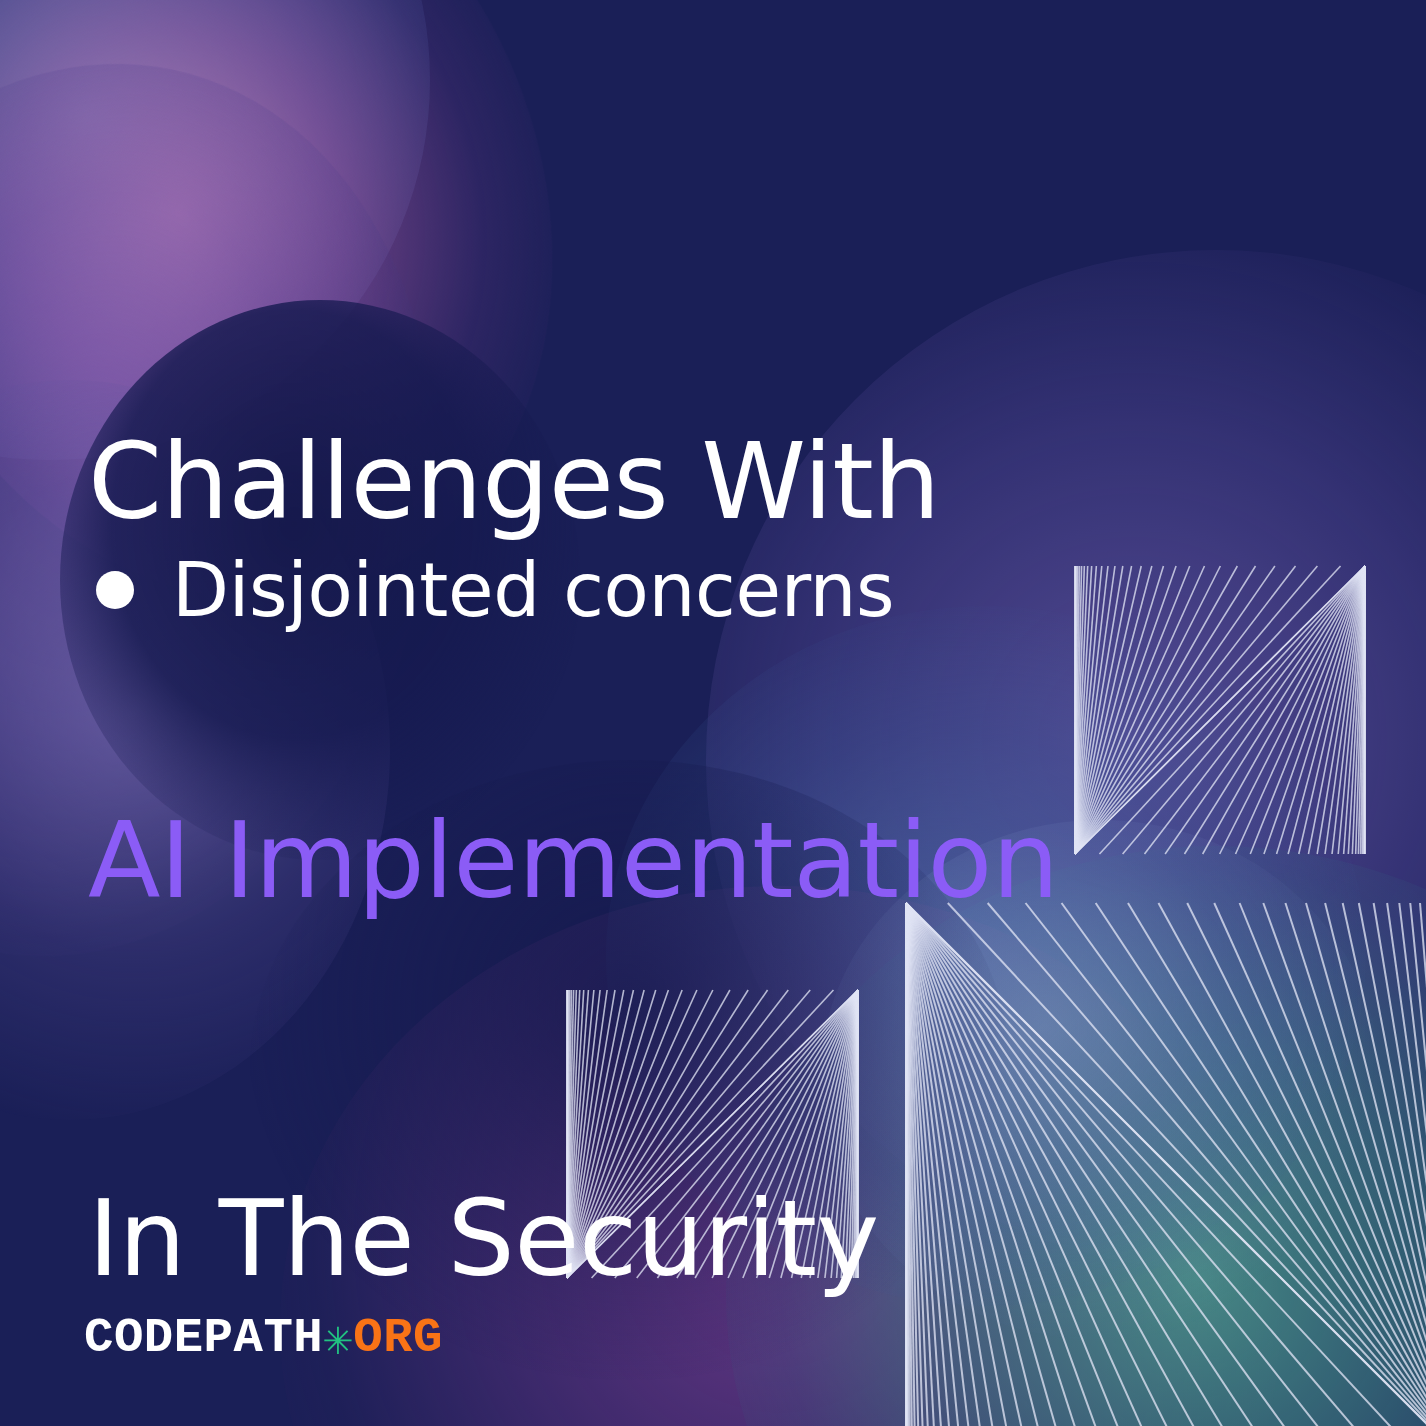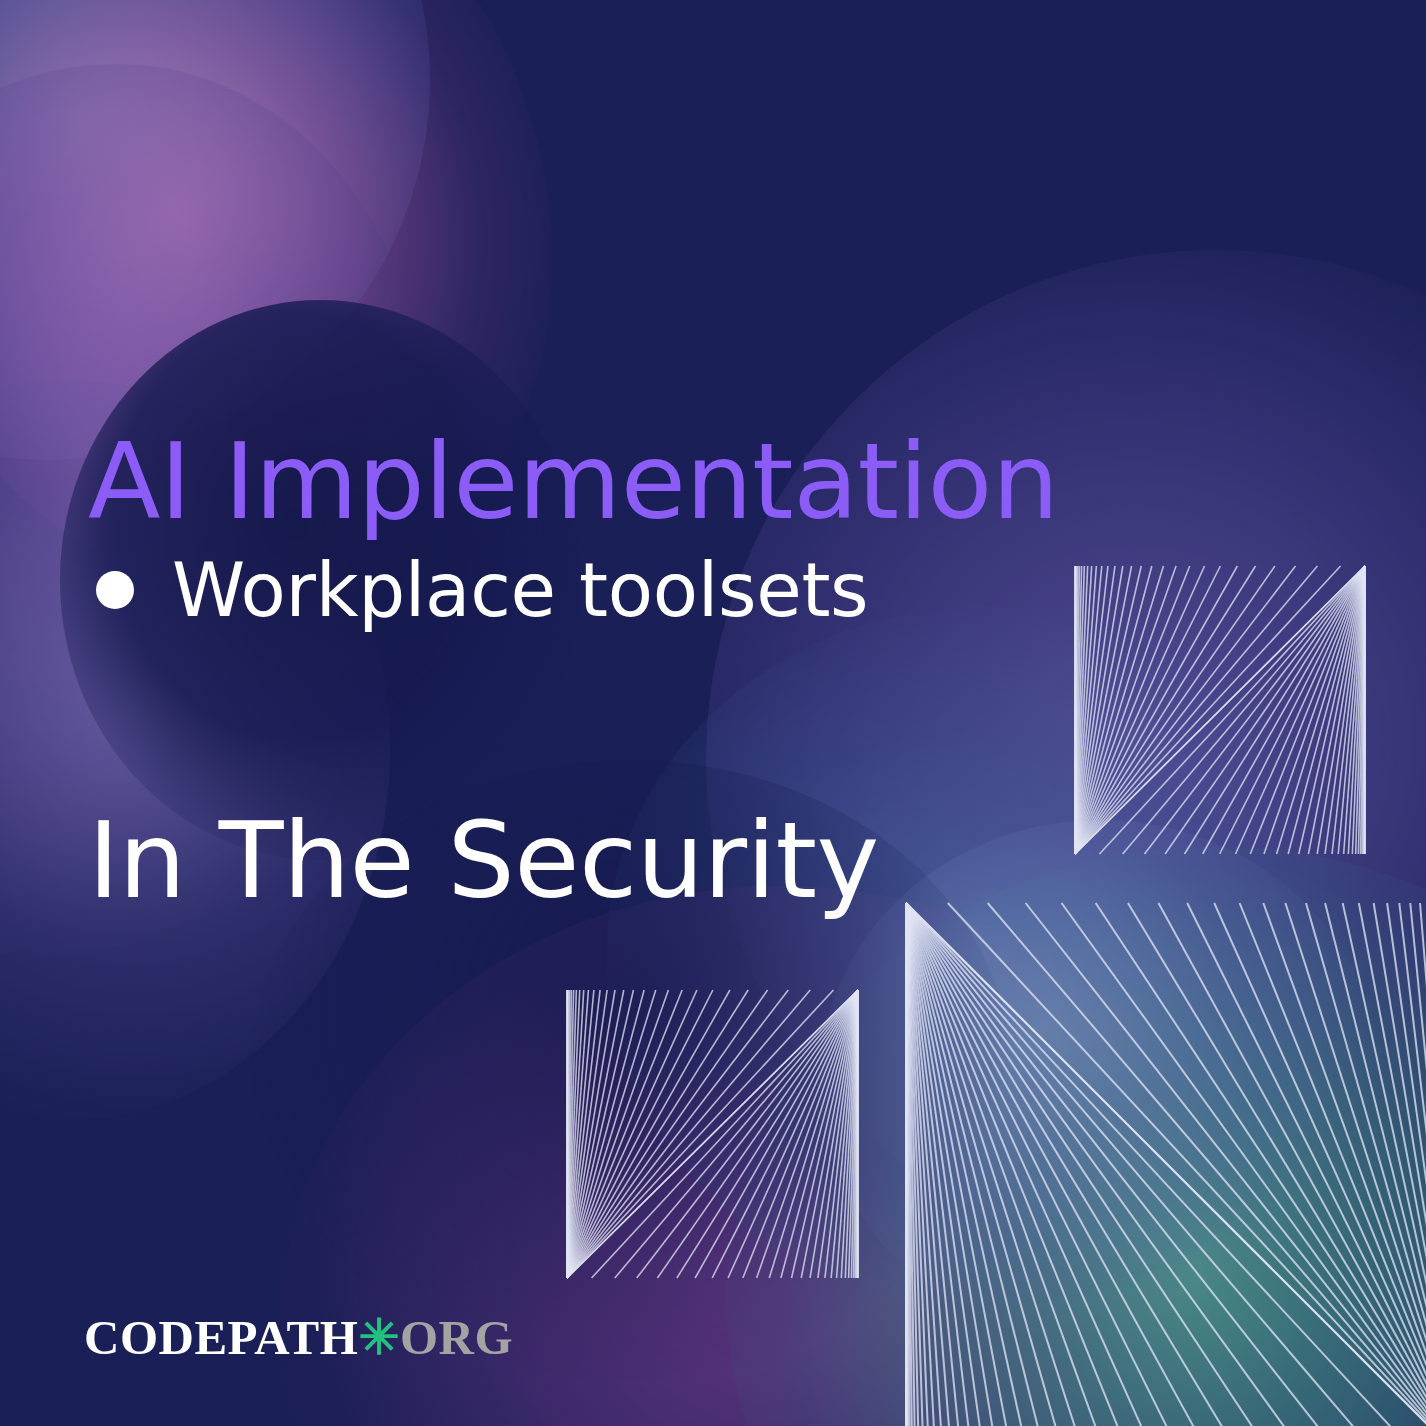--- a/index.html
+++ b/index.html
@@ -183,30 +183,30 @@
     line-height: 1;
     color: #ffffff;
     letter-spacing: -0.3px;
     white-space: pre;
   }
 
   .logo {
     position: absolute;
     left: 84px;
     bottom: 60px;
-    font-family: Liberation Serif, serif;
+    font-family: Liberation Mono, monospace;
     font-weight: 700;
     font-size: 49px;
     letter-spacing: 0.5px;
     color: #ffffff;
     white-space: pre;
     display: flex;
-    align-items: center;
-  }
-  .logo .brand-green { color: #a3a3a3; }
+    align-items: flex-end;
+  }
+  .logo .brand-green { color: #f97316; }
   .logo .star {
     color: #21c281;
     font-size: 49px;
     line-height: 1;
   }
 </style>
 </head>
 <body>
 
 <div id="poster">
@@ -428,28 +428,29 @@
         <line x1="291" y1="0" x2="109.85691940545257" y2="288" stroke="rgba(225,228,245,0.85)" stroke-width="1.6" opacity="0.9"></line>
         <line x1="291" y1="0" x2="90.41039117636865" y2="288" stroke="rgba(225,228,245,0.85)" stroke-width="1.6" opacity="0.9"></line>
         <line x1="291" y1="0" x2="69.72950188121587" y2="288" stroke="rgba(225,228,245,0.85)" stroke-width="1.6" opacity="0.9"></line>
         <line x1="291" y1="0" x2="47.78597882073436" y2="288" stroke="rgba(225,228,245,0.85)" stroke-width="1.6" opacity="0.9"></line>
         <line x1="291" y1="0" x2="24.55196530878635" y2="288" stroke="rgba(225,228,245,0.85)" stroke-width="1.6" opacity="0.9"></line>
         <line x1="291" y1="0" x2="0" y2="288" stroke="rgba(225,228,245,0.85)" stroke-width="1.6" opacity="0.9"></line>
       </svg>
   </div>
 
   <h1 class="headline">
+    <span class="l">Challenges With</span>
     <span class="l accent">AI Implementation</span>
     <span class="l">In The Security</span>
   </h1>
 
   <ul class="bullets">
     <li>
       <span class="dot"></span>
-      <span class="bullet-text">Workplace toolsets</span>
+      <span class="bullet-text">Disjointed concerns</span>
     </li>
   </ul>
 
   <div class="logo">
     <span>CODEPATH</span>
     <span class="star">✳</span>
     <span class="brand-green">ORG</span>
   </div>
 
 </div>

